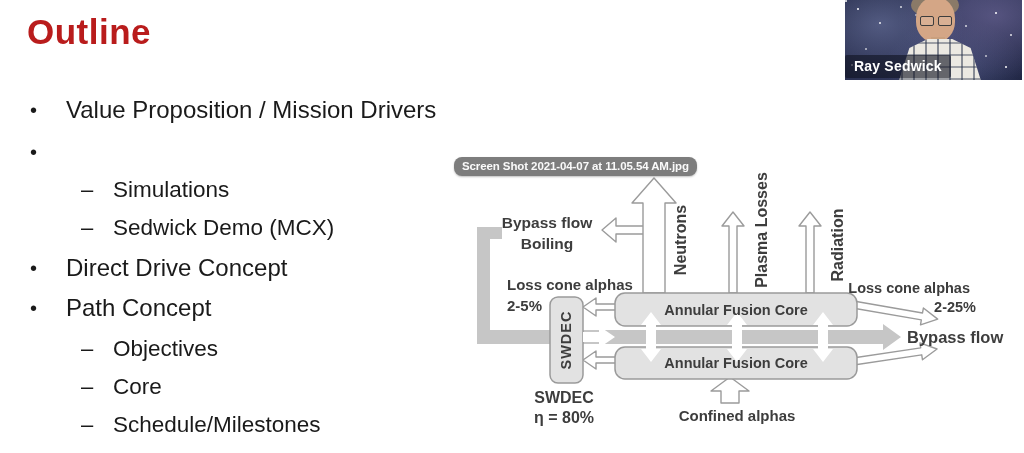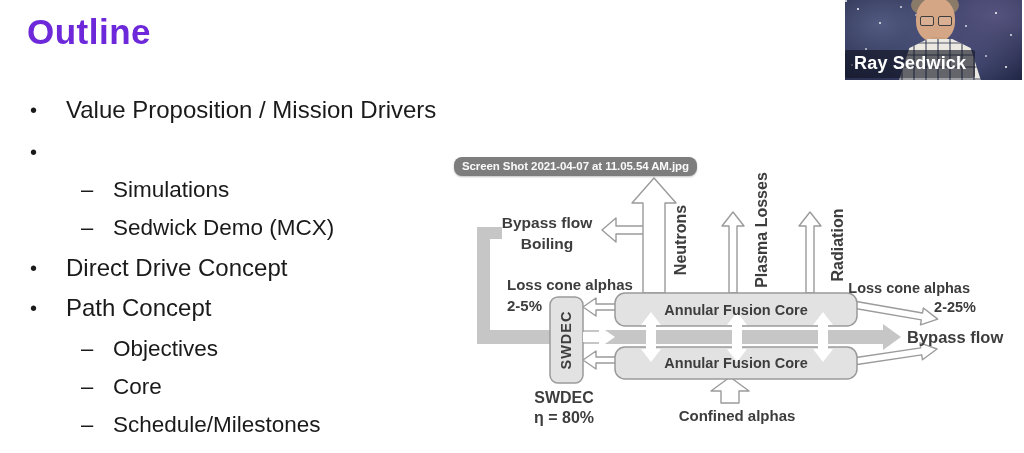--- a/index.html
+++ b/index.html
@@ -1,20 +1,20 @@
 <!DOCTYPE html>
 <html><head>
 <meta charset="utf-8">
 <style>
   html,body{margin:0;padding:0;background:#ffffff;width:1024px;height:453px;overflow:hidden;
     font-family:"Liberation Sans",sans-serif;}
   .stage{position:relative;width:1024px;height:453px;background:#ffffff;}
 
   
-  .title{position:absolute;left:27px;top:12px;font-size:35px;font-weight:700;color:#6d28d9;
+  .title{position:absolute;left:27px;top:12px;font-size:35px;font-weight:700;color:#b91c1c;
     letter-spacing:.5px;}
   .bullets{position:absolute;left:0;top:91px;width:470px;}
   .b{display:flex;align-items:center;height:38px;color:#1a1a1a;}
   .b .mk{flex:0 0 auto;text-align:left;}
   .l1{padding-left:30px;}
   .l1 .mk{width:36px;font-size:20px;}
   .l1 .tx{font-size:24px;}
   .l2{padding-left:81px;}
   .l2 .mk{width:32px;font-size:22px;}
   .l2 .tx{font-size:22.5px;}
@@ -55,21 +55,21 @@
     border:1.5px solid #3d3d3d;border-radius:2px;background:rgba(255,255,255,.12);}
   .glasses::before{left:0;} .glasses::after{right:0;}
   .torso{position:absolute;left:44px;bottom:0;width:102px;height:41px;
     clip-path:polygon(10% 100%, 20% 22%, 38% 0, 62% 0, 80% 22%, 90% 100%);
     background-color:#ece9e2;
     background-image:
       repeating-linear-gradient(90deg, rgba(38,48,72,.5) 0 2px, transparent 2px 12px),
       repeating-linear-gradient(0deg, rgba(38,48,72,.4) 0 2px, transparent 2px 12px);}
   .neck{position:absolute;left:86px;top:37px;width:14px;height:11px;background:#caa07e;}
   .nametag{position:absolute;left:0;bottom:2px;background:rgba(16,20,34,.62);color:#fff;
-    font-size:18px;font-weight:600;padding:3px 9px 4px;border-radius:2px;letter-spacing:.2px;}
+    font-size:14px;font-weight:600;padding:3px 9px 4px;border-radius:2px;letter-spacing:.2px;}
 </style>
 </head>
 <body>
 
 <div class="stage">
 
   <div class="title">Outline</div>
 
   <div class="bullets">
     <div class="b l1">

